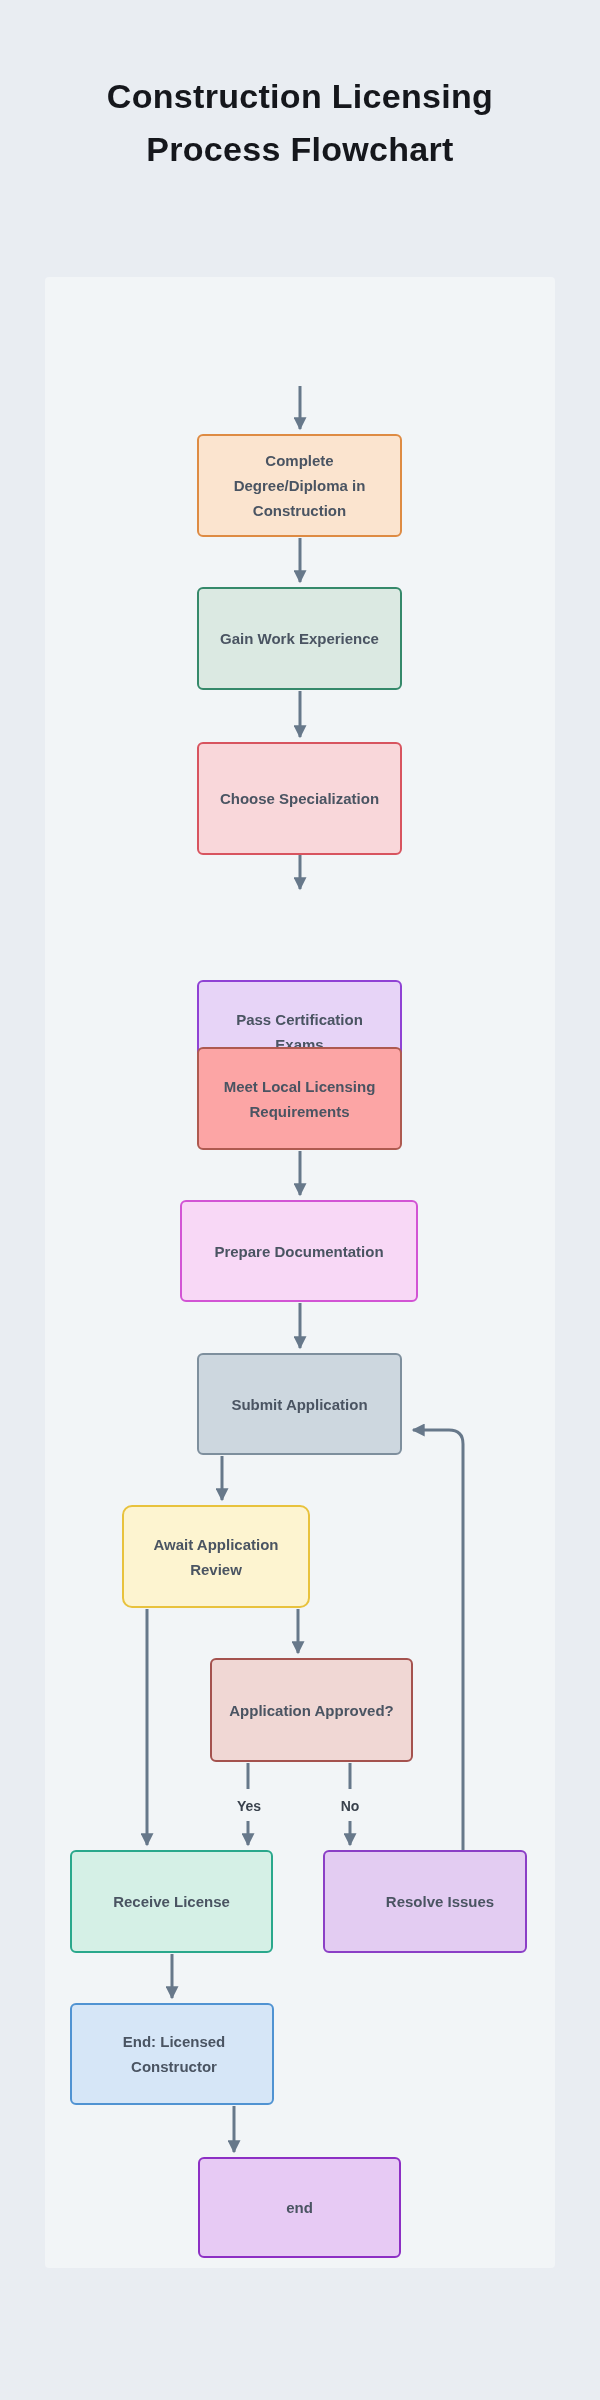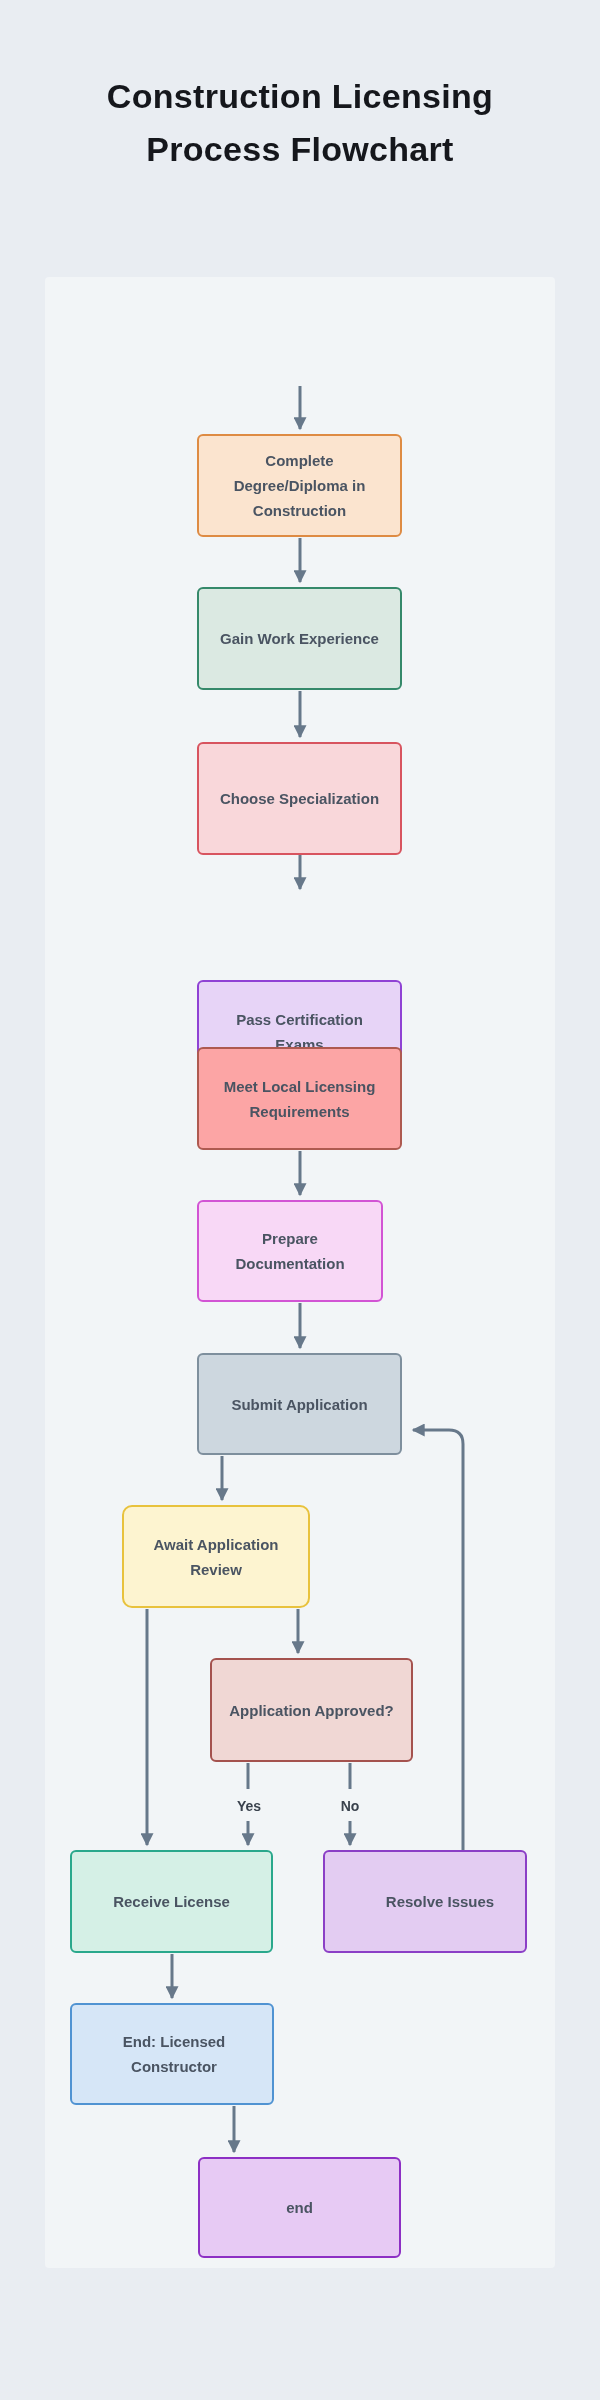--- a/index.html
+++ b/index.html
@@ -68,21 +68,21 @@
     color: var(--edge-label, #3a424d);
     white-space: nowrap;
   }
   
   .n-start          { left:197px; top:283px;  width:205px; height:102px; }
   .n-degree         { left:197px; top:434px;  width:205px; height:103px; }
   .n-experience     { left:197px; top:587px;  width:205px; height:103px; }
   .n-specialization { left:197px; top:742px;  width:205px; height:113px; }
   .n-exams          { left:197px; top:946px;  width:205px; height:103px;margin-top:34px; }
   .n-requirements   { left:197px; top:1047px; width:205px; height:103px; }
-  .n-documentation  { left:197px; top:1200px; width:186px; height:102px; }
+  .n-documentation  { left:180px; top:1200px; width:238px; height:102px; }
   .n-submit         { left:197px; top:1353px; width:205px; height:102px; }
   .n-review         { left:122px; top:1505px; width:188px; height:103px;border-radius:10px; }
   .n-approved       { left:210px; top:1658px; width:203px; height:104px; }
   .n-receive        { left:70px;  top:1850px; width:203px; height:103px; }
   .n-resolve        { left:323px; top:1850px; width:204px; height:103px; }
   .n-endlicensed    { left:70px;  top:2003px; width:204px; height:102px;padding-left:18px; }
   .n-end            { left:198px; top:2157px; width:203px; height:101px; }
   .lbl-yes { left:249px; top:1806px; }
   .lbl-no  { left:350px; top:1806px; }
 </style>

